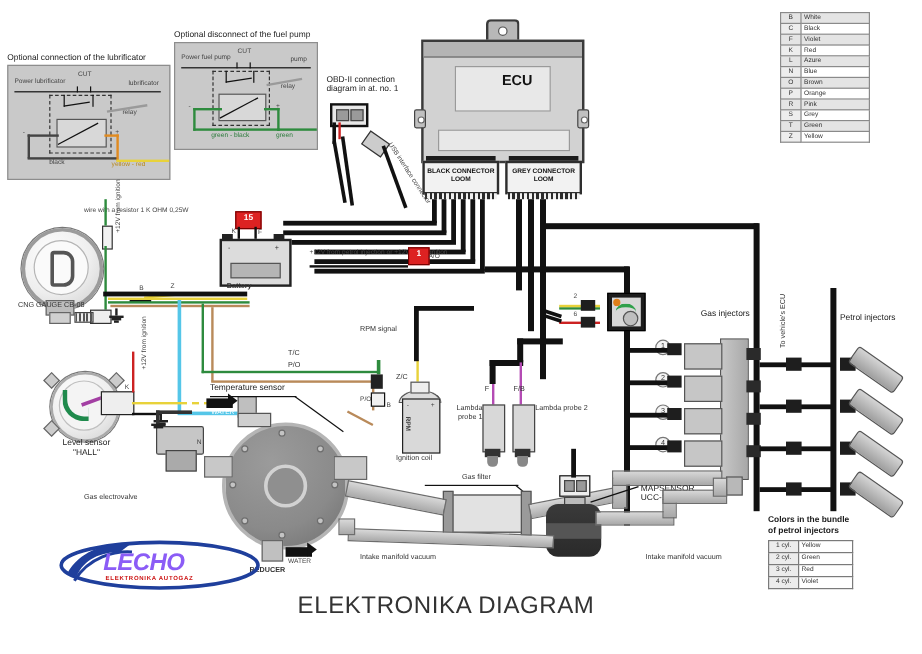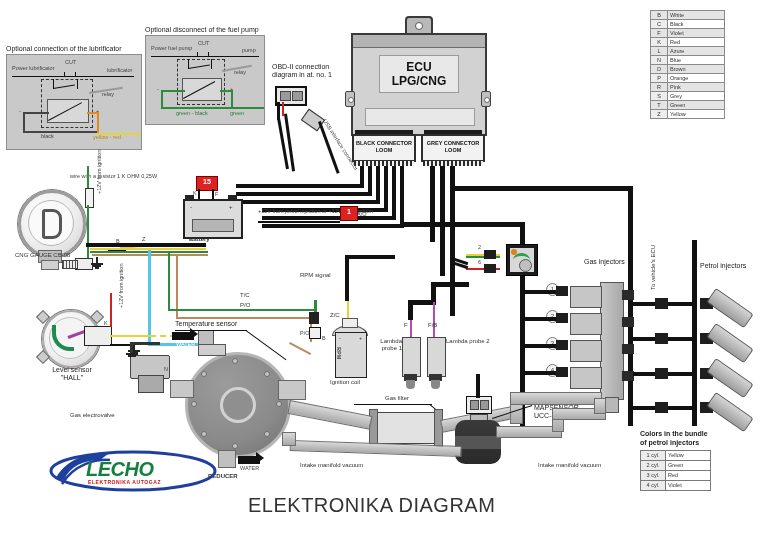--- a/index.html
+++ b/index.html
@@ -76,21 +76,21 @@
   .filter{position:absolute;background:#e2e2e2;border:1.5px solid #444;}
   .hose{position:absolute;background:linear-gradient(180deg,#d8d8d8,#a9a9a9);
      border:1px solid #6d6d6d;}
   .conn{position:absolute;background:#1e1e1e;}
   .connw{position:absolute;background:#f0f0f0;border:1px solid #111;}
   .gnd{position:absolute;}
 
   
   .logo-wrap{position:absolute;}
   .logo-txt{position:absolute;font-style:italic;font-weight:bold;
-     font-size:20px;color:#15803d;letter-spacing:-0.5px;}
+     font-size:20px;color:#8b5cf6;letter-spacing:-0.5px;}
   .logo-sub{position:absolute;font-weight:bold;font-size:5px;
      color:#cc1111;letter-spacing:0.6px;}
   .title{position:absolute;font-size:20px;color:#333;letter-spacing:0.5px;}
 </style>
 </head>
 <body>
 
 <div class="abs lbl" style="left:6px;top:45px;">Optional connection of the lubrificator</div>
 <div class="abs inset" style="left:6px;top:54px;width:134px;height:94px;">
   <div class="abs tiny" style="left:5px;top:10px;">Power
@@ -204,22 +204,21 @@
   </table>
 </div>
 
 <div class="abs" style="left:405px;top:16px;width:24px;height:16px;background:#b8b8b8;border:2px solid #3a3a3a;border-bottom:none;border-radius:4px 4px 0 0;">
   <div style="position:absolute;left:8px;top:4px;width:6px;height:6px;border-radius:50%;background:#fff;border:1px solid #555;"></div>
 </div>
 <div class="abs" style="left:345px;top:33px;width:144px;height:99px;">
   <div class="ecu-body" style="position:absolute;left:6px;top:0;width:132px;height:99px;">
     <div class="ecu-strip" style="left:0;top:0;width:100%;height:12px;"></div>
     <div class="ecu-plate" style="left:26px;top:20px;width:78px;height:36px;"></div>
-    <div class="ecu-txt" style="top:25px;">ECU</div>
-    <div class="ecu-txt" style="top:39px;">LPG/CNG</div>
+    <div class="ecu-txt" style="top:25px;margin-left:12px;">ECU</div>
     <div class="ecu-plate" style="left:12px;top:73px;width:108px;height:16px;"></div>
   </div>
   <div class="abs" style="left:0;top:58px;width:8px;height:14px;background:#c0c0c0;border:1px solid #444;border-radius:2px;">
     <div style="position:absolute;left:2px;top:5px;width:4px;height:4px;border-radius:50%;background:#fff;border:1px solid #666;"></div>
   </div>
   <div class="abs" style="left:136px;top:58px;width:8px;height:14px;background:#c0c0c0;border:1px solid #444;border-radius:2px;">
     <div style="position:absolute;left:2px;top:5px;width:4px;height:4px;border-radius:50%;background:#fff;border:1px solid #666;"></div>
   </div>
 </div>
 <div class="loom-top" style="left:355px;top:130px;width:58px;height:6px;"></div>

